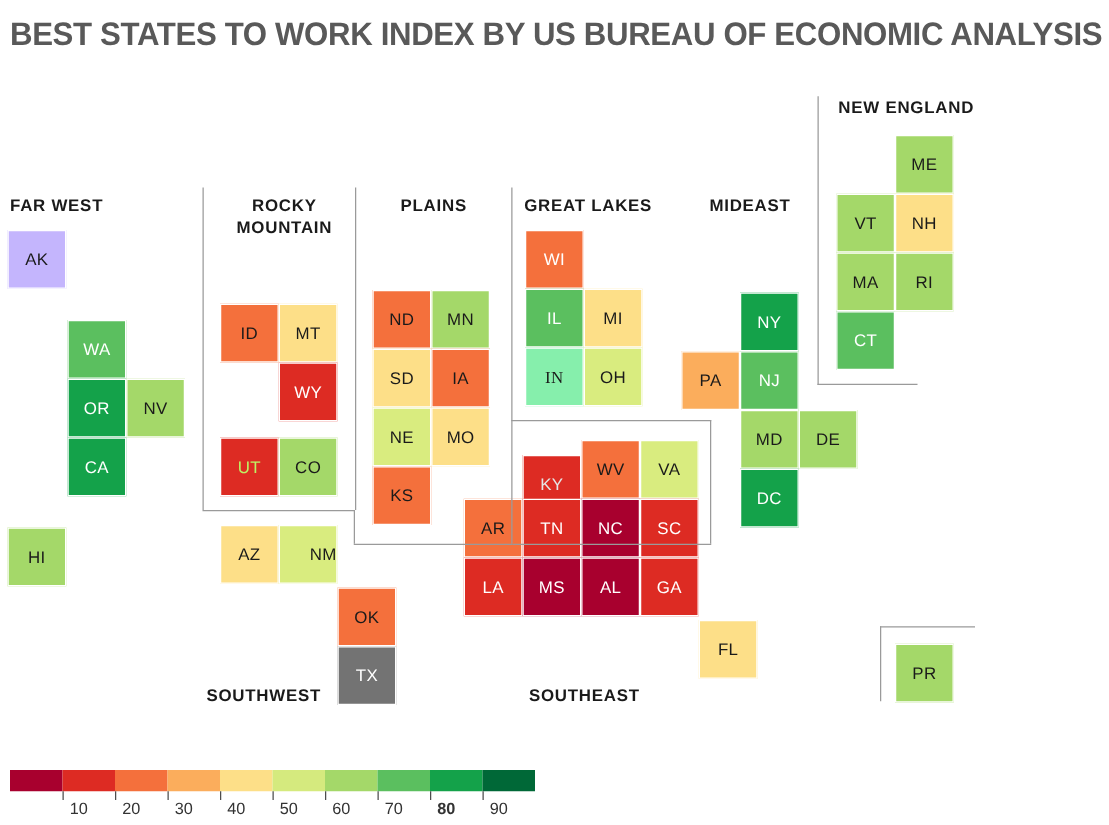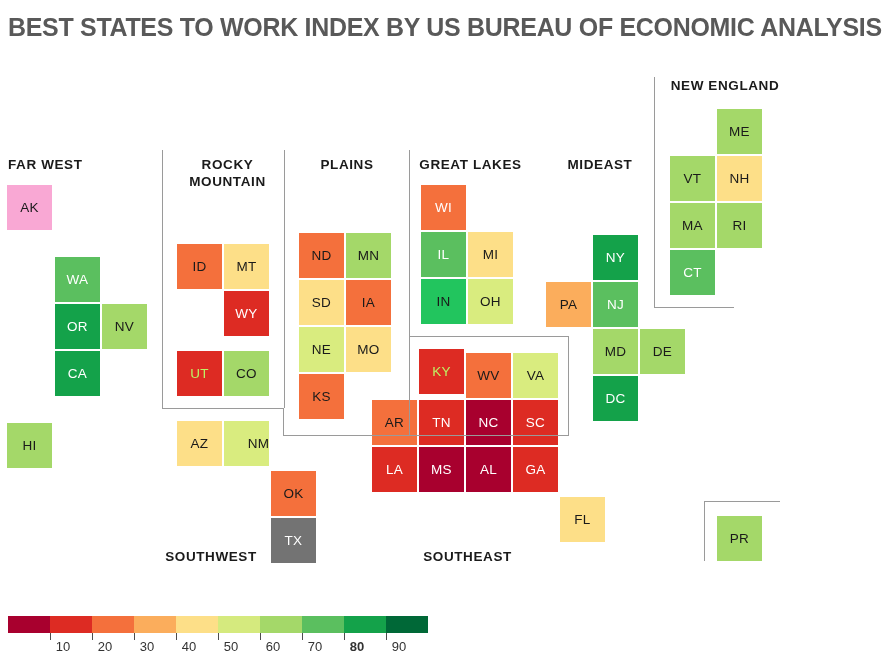--- a/index.html
+++ b/index.html
@@ -74,21 +74,21 @@
   }
 </style>
 </head>
 <body>
 
 <div id="stage">
 
   <div id="title">BEST STATES TO WORK INDEX BY US BUREAU OF ECONOMIC ANALYSIS REGION</div>
 
   <div id="regions-layer">
-      <div class="tile" style="left: 6px; top: 184px; background: #f9a8d4; color: rgb(26, 26, 26);">
+      <div class="tile" style="left: 6px; top: 184px; background: #c4b5fd; color: rgb(26, 26, 26);">
         <span>AK</span>
       </div>
       <div class="tile" style="left: 54px; top: 256px; background: rgb(91, 191, 95); color: rgb(255, 255, 255);">
         <span>WA</span>
       </div>
       <div class="tile" style="left: 54px; top: 303px; background: rgb(20, 162, 74); color: rgb(255, 255, 255);">
         <span>OR</span>
       </div>
       <div class="tile" style="left: 101px; top: 303px; background: rgb(164, 216, 105); color: rgb(26, 26, 26);">
         <span>NV</span>
@@ -137,21 +137,21 @@
       </div>
       <div class="tile" style="left: 420px; top: 184px; background: rgb(244, 112, 60); color: rgb(255, 255, 255);">
         <span>WI</span>
       </div>
       <div class="tile" style="left: 420px; top: 231px; background: rgb(91, 191, 95); color: rgb(255, 255, 255);">
         <span>IL</span>
       </div>
       <div class="tile" style="left: 467px; top: 231px; background: rgb(253, 223, 136); color: rgb(26, 26, 26);">
         <span>MI</span>
       </div>
-      <div class="tile" style="left: 420px; top: 278px; background: #22c55e; color: rgb(26, 26, 26);">
+      <div class="tile" style="left: 420px; top: 278px; background: #86efac; color: rgb(26, 26, 26); font-family: Liberation Serif, serif;">
         <span>IN</span>
       </div>
       <div class="tile" style="left: 467px; top: 278px; background: rgb(217, 236, 127); color: rgb(26, 26, 26);">
         <span>OH</span>
       </div>
       <div class="tile" style="left: 592px; top: 234px; background: rgb(20, 162, 74); color: rgb(255, 255, 255);">
         <span>NY</span>
       </div>
       <div class="tile" style="left: 545px; top: 281px; background: rgb(251, 173, 92); color: rgb(26, 26, 26);">
         <span>PA</span>
@@ -191,21 +191,21 @@
       </div>
       <div class="tile" style="left: 223px; top: 420px; background: rgb(217, 236, 127); color: rgb(26, 26, 26); padding-left: 24px;">
         <span>NM</span>
       </div>
       <div class="tile" style="left: 270px; top: 470px; background: rgb(244, 112, 60); color: rgb(26, 26, 26);">
         <span>OK</span>
       </div>
       <div class="tile" style="left: 270px; top: 517px; background: #737373; color: rgb(255, 255, 255);">
         <span>TX</span>
       </div>
-      <div class="tile" style="left: 418px; top: 348px; background: rgb(221, 43, 35); color: #bef264;">
+      <div class="tile" style="left: 418px; top: 364px; background: rgb(221, 43, 35); color: #e5e5e5;">
         <span>KY</span>
       </div>
       <div class="tile" style="left: 465px; top: 352px; background: rgb(244, 112, 60); color: rgb(26, 26, 26);">
         <span>WV</span>
       </div>
       <div class="tile" style="left: 512px; top: 352px; background: rgb(217, 236, 127); color: rgb(26, 26, 26);">
         <span>VA</span>
       </div>
       <div class="tile" style="left: 371px; top: 399px; background: rgb(244, 112, 60); color: rgb(26, 26, 26);">
         <span>AR</span>

